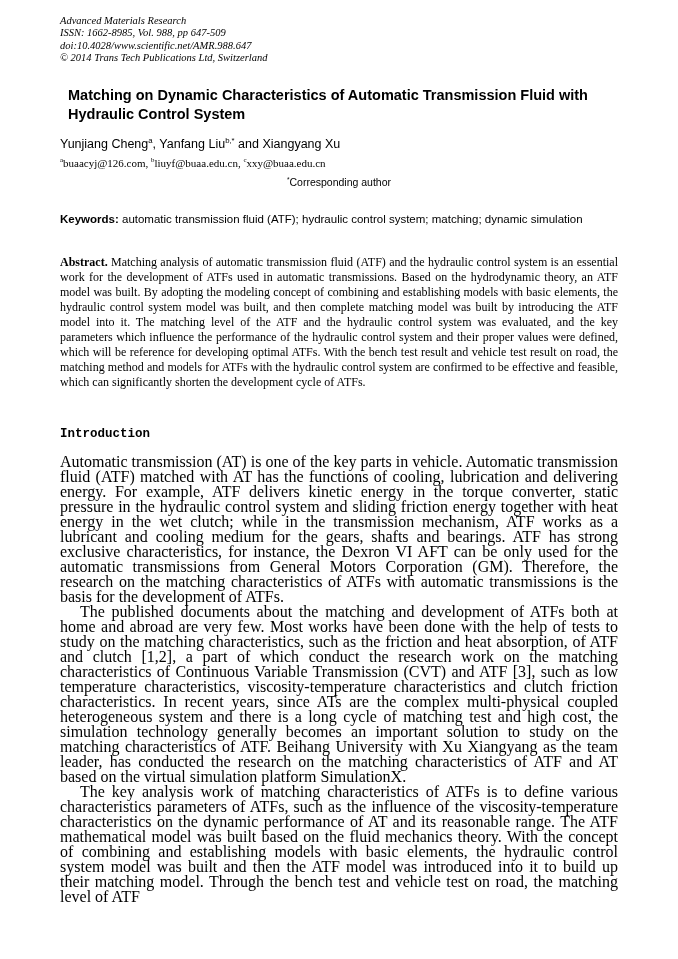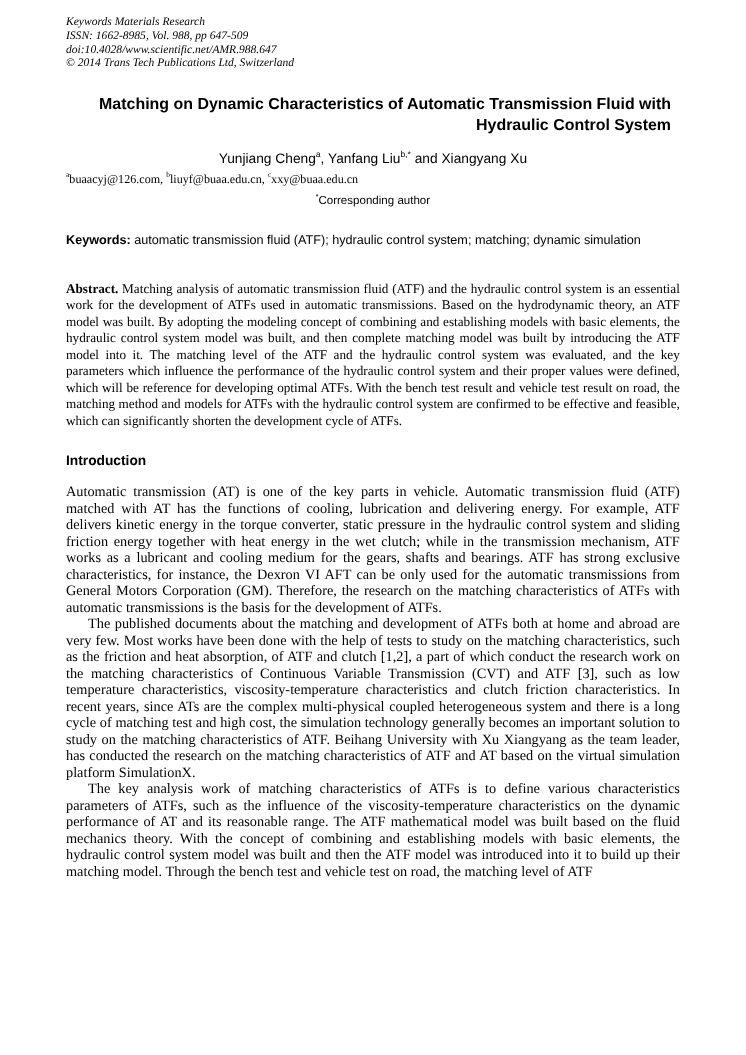--- a/index.html
+++ b/index.html
@@ -20,28 +20,28 @@
     font-size: 10.5px;
     line-height: 1.17;
   }
   .hdr-right { text-align: right; white-space: nowrap; }
 
   .title {
     font-family: "Liberation Sans", sans-serif;
     font-weight: bold;
     font-size: 14.5px;
     line-height: 1.3;
-    text-align: right;
+    text-align: left;
     margin: 22px 8px 0 8px;
   }
 
   .authors {
     font-family: "Liberation Sans", sans-serif;
     font-size: 12.5px;
-    text-align: center;
+    text-align: left;
     margin-top: 13px;
   }
   .affil {
     font-family: "Liberation Sans", sans-serif;
     font-size: 11.5px;
     text-align: center;
     margin-top: 7px;
   }
   .emails {
     font-family: Liberation Serif, serif;
@@ -68,44 +68,44 @@
   .abstract {
     font-family: "Liberation Serif", serif;
     font-size: 12px;
     line-height: 15px;
     text-align: justify;
     margin-top: 28px;
   }
   .abstract .lbl { font-weight: bold; margin-top: 16px; }
 
   .sec-heading {
-    font-family: Liberation Sans, sans-serif;
+    font-family: Liberation Mono, monospace;
     font-weight: bold;
     font-size: 12.5px;
     line-height: 15px;
-    margin-top: 22px;
+    margin-top: 37px;
   }
   .body-par {
     font-family: "Liberation Serif", serif;
-    font-size: 13px;
+    font-size: 16px;
     line-height: 15px;
     text-align: justify;
     margin: 0;
   }
   .body-par.first { margin-top: 12px; }
   .body-par.indent { text-indent: 20px; }
 </style>
 </head>
 <body>
 
 <div class="page">
 
   <div class="hdr">
     <div class="hdr-left">
-      <div>Keywords Materials Research</div>
+      <div>Advanced Materials Research</div>
       <div>ISSN: 1662-8985, Vol. 988, pp 647-509</div>
       <div>doi:10.4028/www.scientific.net/AMR.988.647</div>
       <div>© 2014 Trans Tech Publications Ltd, Switzerland</div>
     </div>
   </div>
 
   <h1 class="title">Matching on Dynamic Characteristics of Automatic Transmission Fluid with Hydraulic Control System</h1>
 
   <div class="authors"><span>Yunjiang Cheng</span><sup>a</sup><span>, </span><span>Yanfang Liu</span><sup>b,*</sup><span> and </span><span>Xiangyang Xu</span><sup></sup></div>
 

